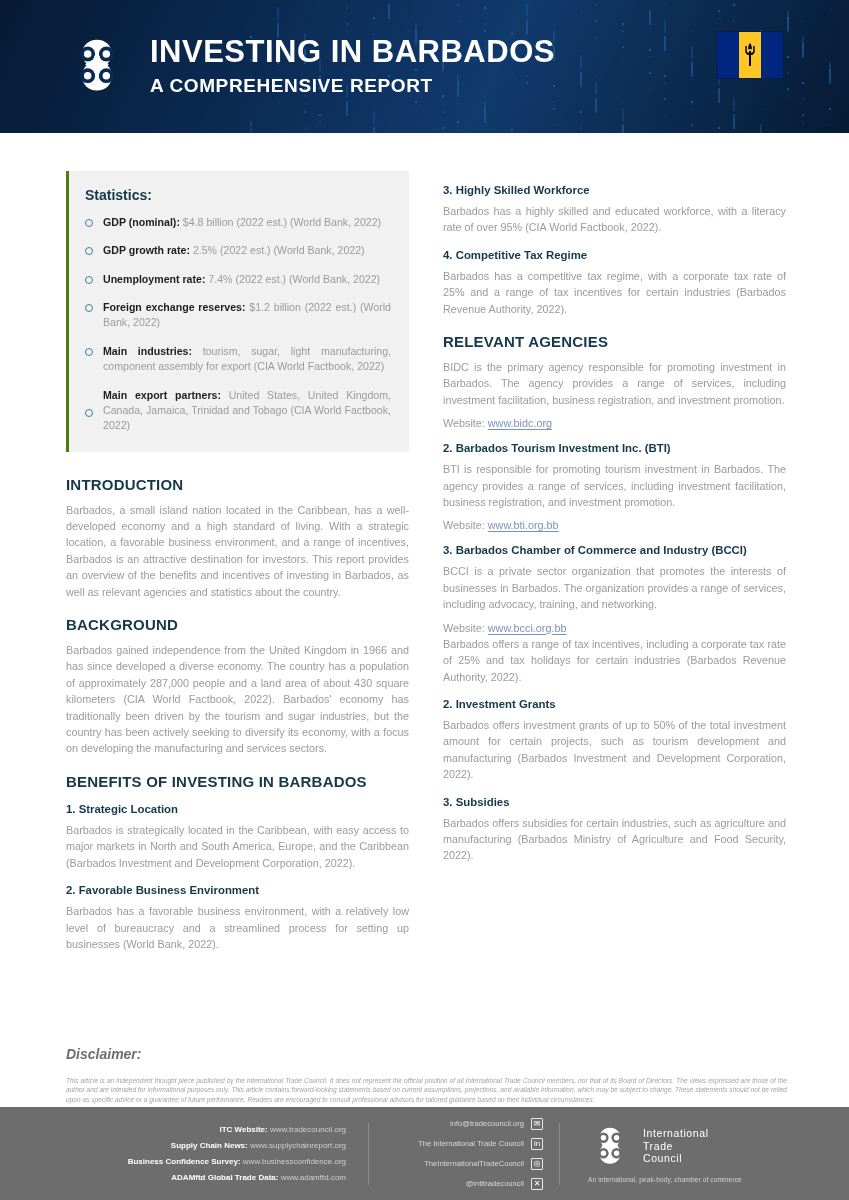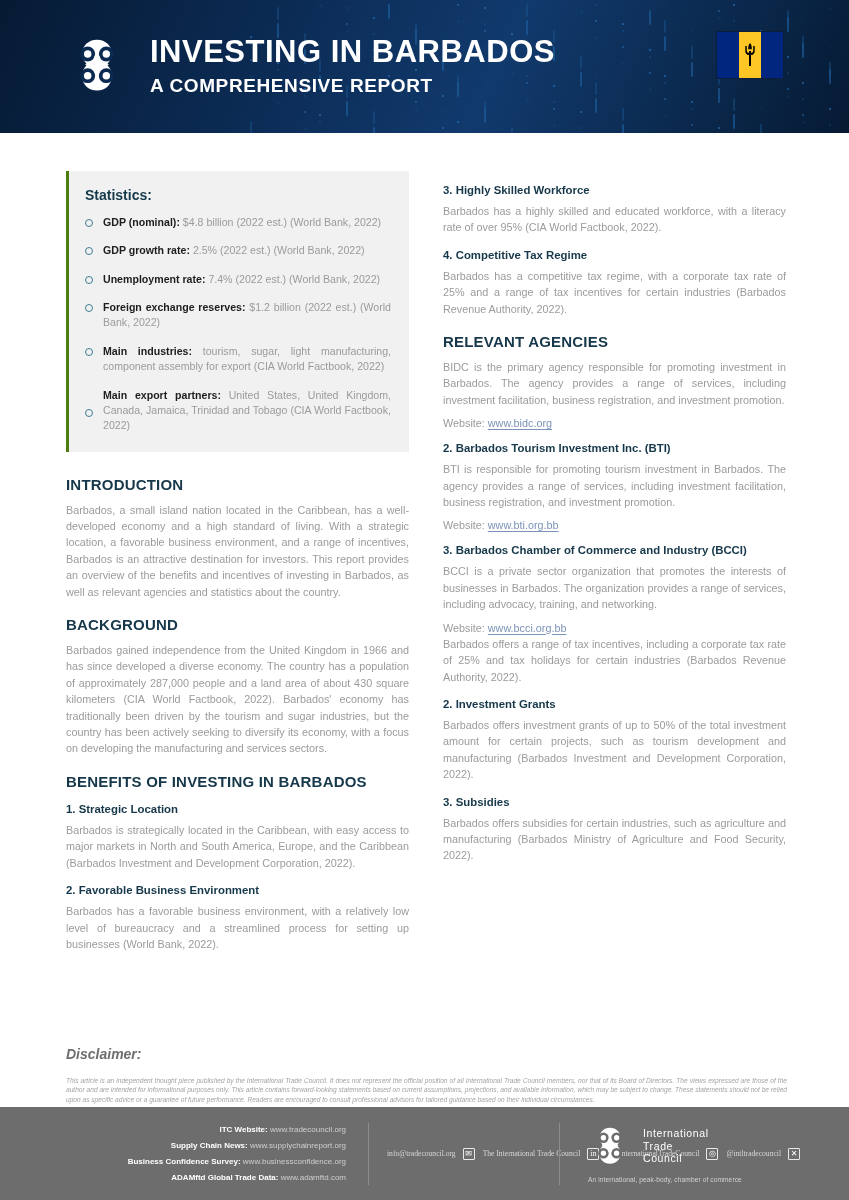--- a/index.html
+++ b/index.html
@@ -127,21 +127,21 @@
   .f-col-1 {
     width:368px; padding-right:22px;
     display:flex; flex-direction:column; align-items:flex-end; gap:7px;
   }
   .f-line { font-size:8px; color:#e2e2e2; white-space:nowrap; }
   .f-line b { color:#ffffff; font-weight:bold; }
   .f-line .u { color:#cfcfcf; }
   .f-sep { width:1px; height:62px; background:#8d8d8d; }
   .f-col-2 {
     width:190px; padding: 0 16px 0 18px;
-    display:flex; flex-direction:row; align-items:flex-end; gap:8px;font-family:Liberation Serif, serif;
+    display:flex; flex-direction:column; align-items:flex-end; gap:8px;
   }
   .f-social { display:flex; align-items:center; gap:7px; }
   .f-social .lbl { font-size:7.6px; color:#d8d8d8; white-space:nowrap; }
   .ficon {
     width:12px; height:12px; border:1px solid #e8e8e8; border-radius:1px;
     display:flex; align-items:center; justify-content:center;
     color:#ffffff; font-size:8px; line-height:1;
   }
   .f-col-3 { padding-left: 28px; display:flex; flex-direction:column; }
   .brand-row { display:flex; align-items:center; gap:11px; }

